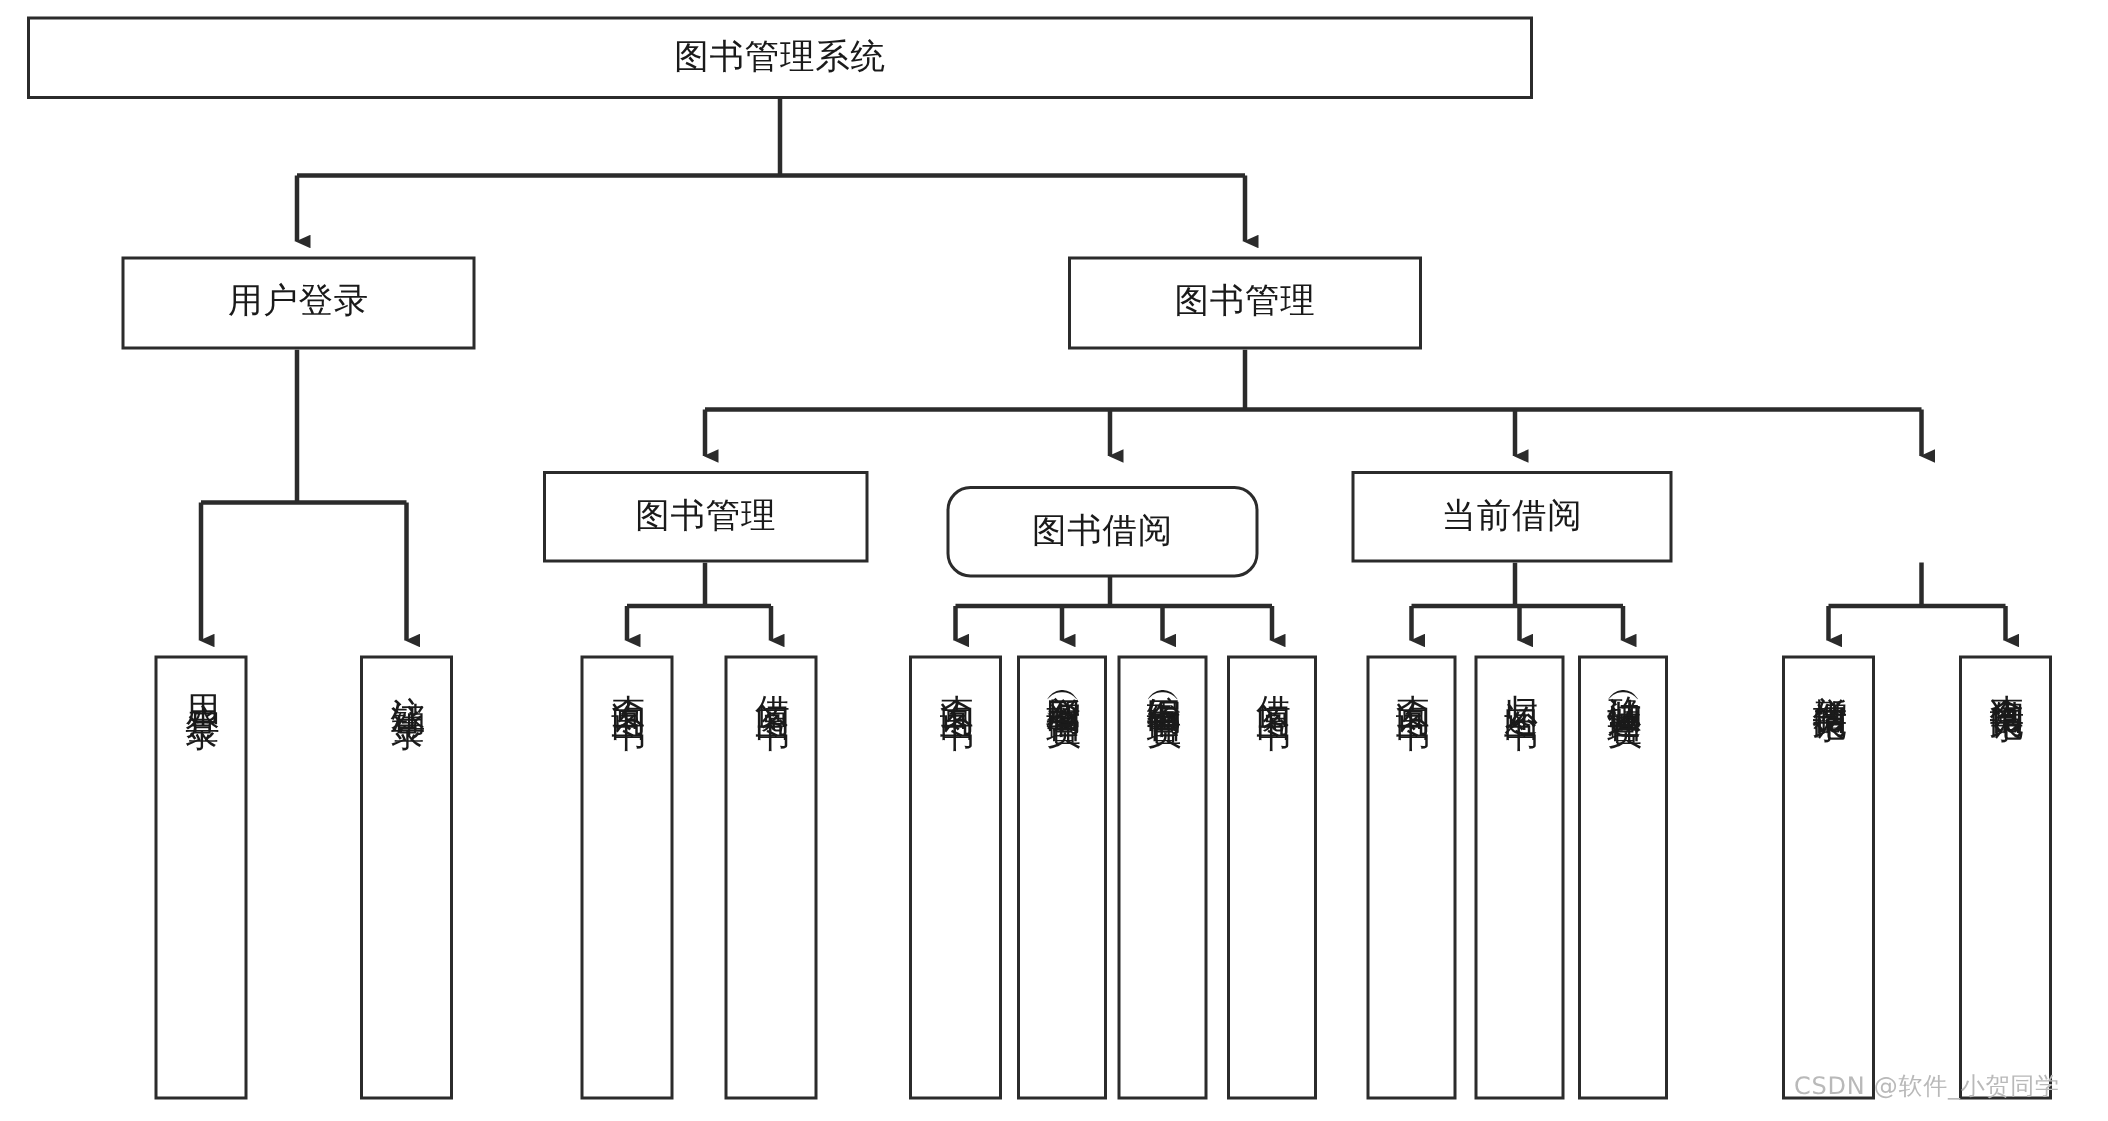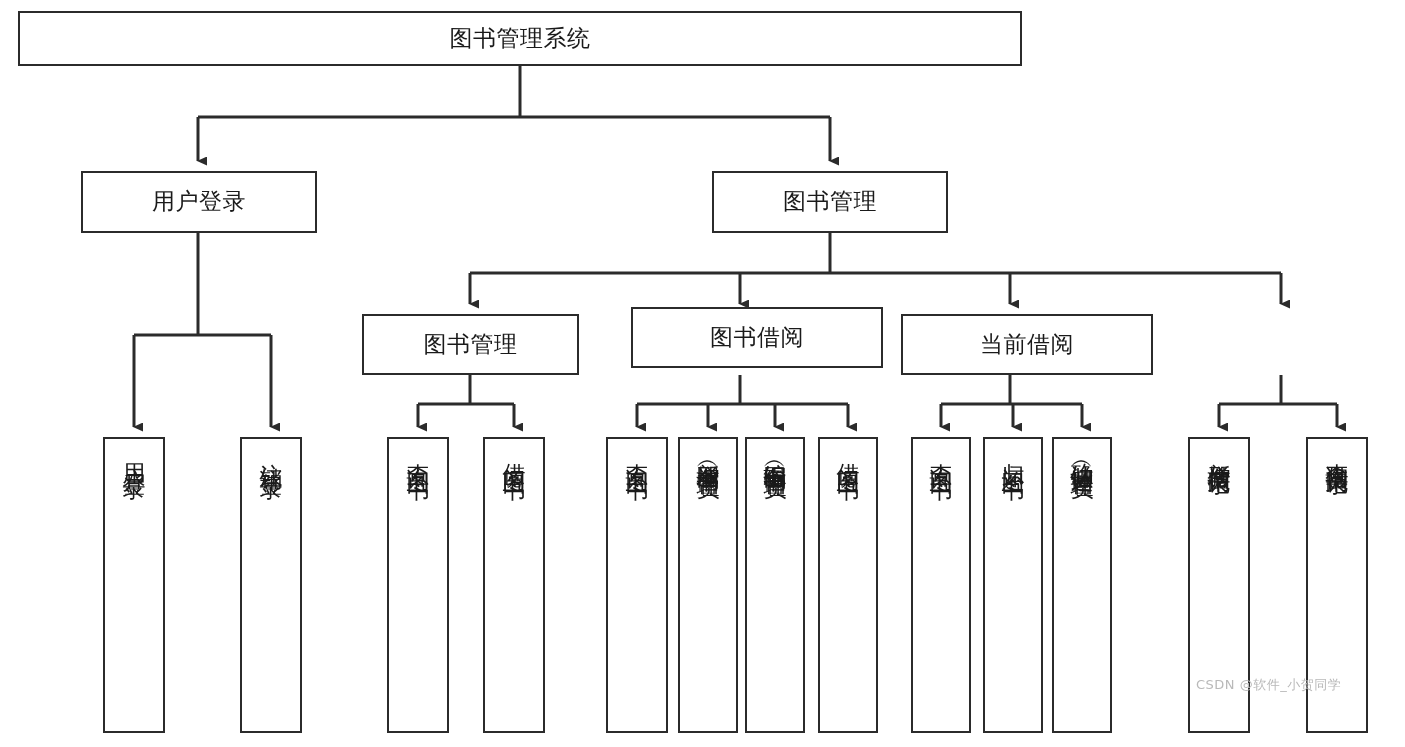--- a/index.html
+++ b/index.html
@@ -61,22 +61,22 @@
     letter-spacing: 5px;
     line-height: 1;
     display: block;
   }
   .node-v.tall-text .node-label {
     letter-spacing: 2px;
   }
   #watermark {
     position: absolute;
     left: 1196px;
-    top: 676px;
-    font-size: 13px;
+    top: 714px;
+    font-size: 16px;
     color: #b9b9b9;
     white-space: nowrap;
     pointer-events: none;
     letter-spacing: 0.5px;
   }
 </style>
 </head>
 <body>
 
 <div id="diagram-root">
@@ -140,24 +140,24 @@
   <div class="node-box node-h" id="node-l2-0" style="left: 81px; top: 171px; width: 236px; height: 62px;">
     <span class="node-label">用户登录</span>
   </div>
   <div class="node-box node-h" id="node-l2-1" style="left: 712px; top: 171px; width: 236px; height: 62px; justify-content: center;">
     <span class="node-label">图书管理</span>
   </div>
 
   <div class="node-box node-h" id="node-l3-0" style="left: 362px; top: 314px; width: 217px; height: 61px;">
     <span class="node-label">图书管理</span>
   </div>
-  <div class="node-box node-h" id="node-l3-1" style="left: 631px; top: 307px; width: 252px; height: 61px;">
+  <div class="node-box node-h" id="node-l3-1" style="left: 631px; top: 324px; width: 208px; height: 61px; border-radius: 16px;">
     <span class="node-label">图书借阅</span>
   </div>
-  <div class="node-box node-h" id="node-l3-2" style="left: 901px; top: 314px; width: 252px; height: 61px;">
+  <div class="node-box node-h" id="node-l3-2" style="left: 901px; top: 314px; width: 214px; height: 61px;">
     <span class="node-label">当前借阅</span>
   </div>
 
   <div class="node-box node-v" id="node-leaf-0" style="left: 103px; top: 437px; width: 62px; height: 296px;">
     <span class="node-label">用户登录</span>
   </div>
   <div class="node-box node-v" id="node-leaf-1" style="left: 240px; top: 437px; width: 62px; height: 296px;">
     <span class="node-label">注销登录</span>
   </div>
   <div class="node-box node-v" id="node-leaf-2" style="left: 387px; top: 437px; width: 62px; height: 296px;">

